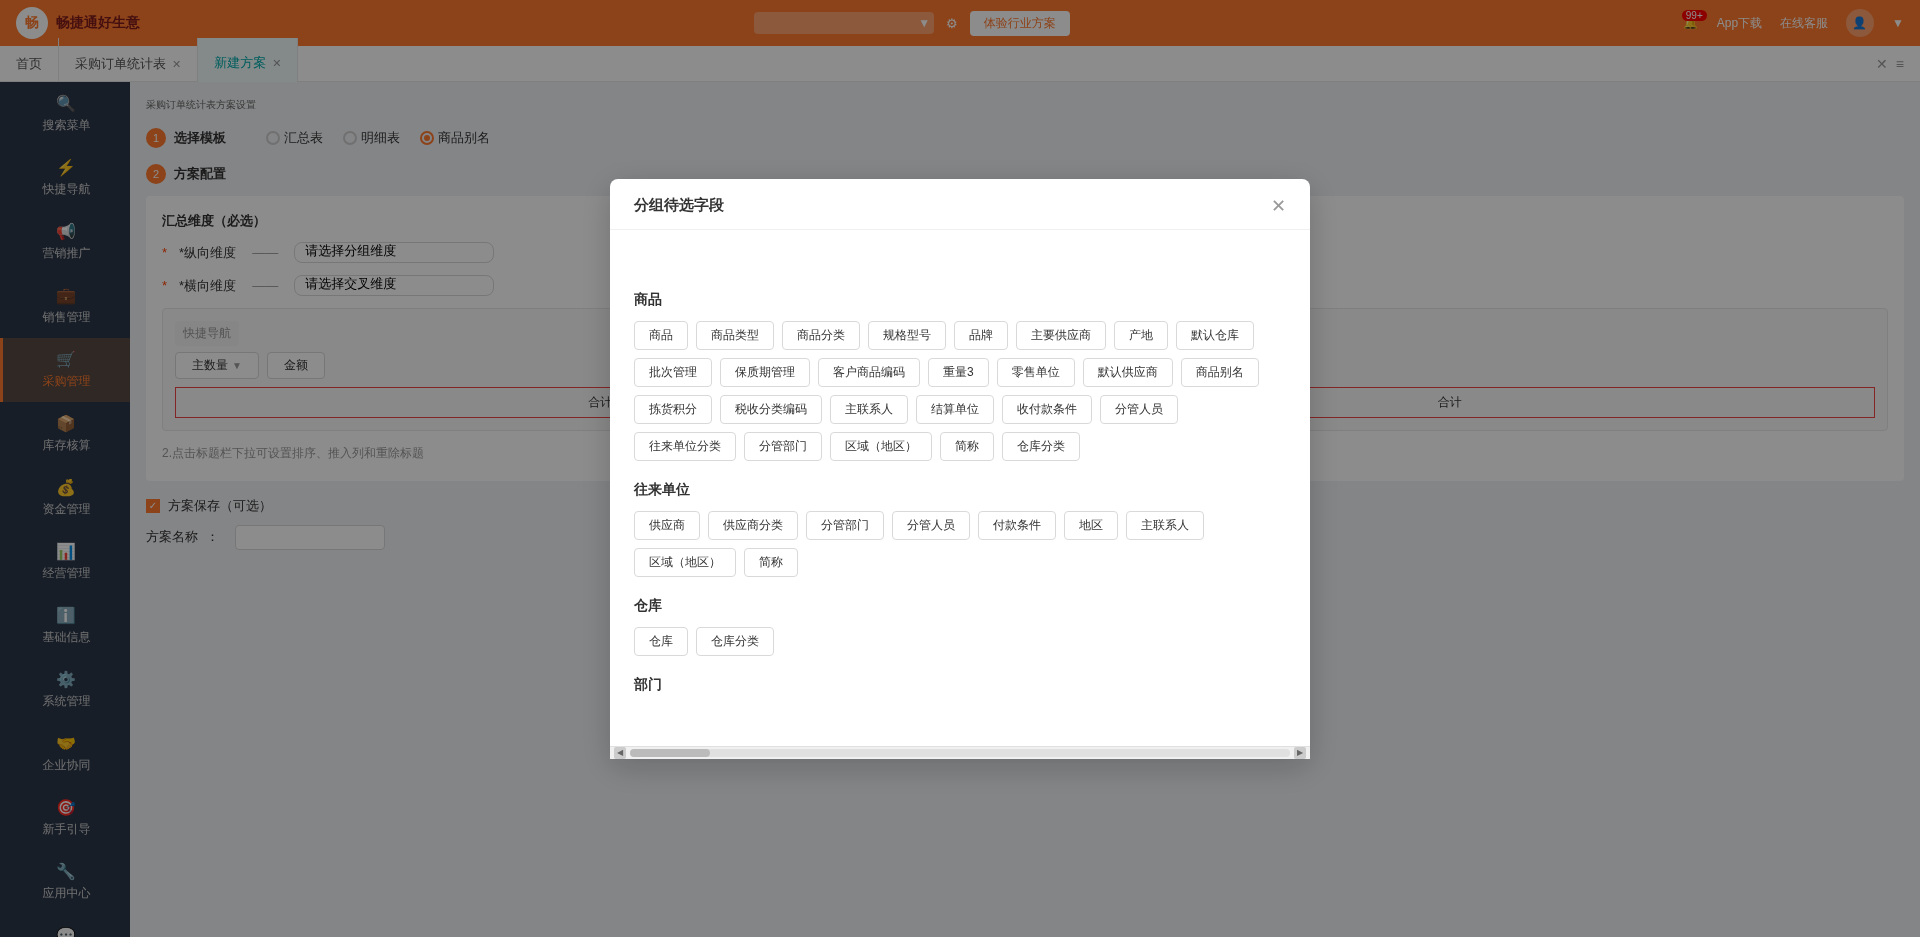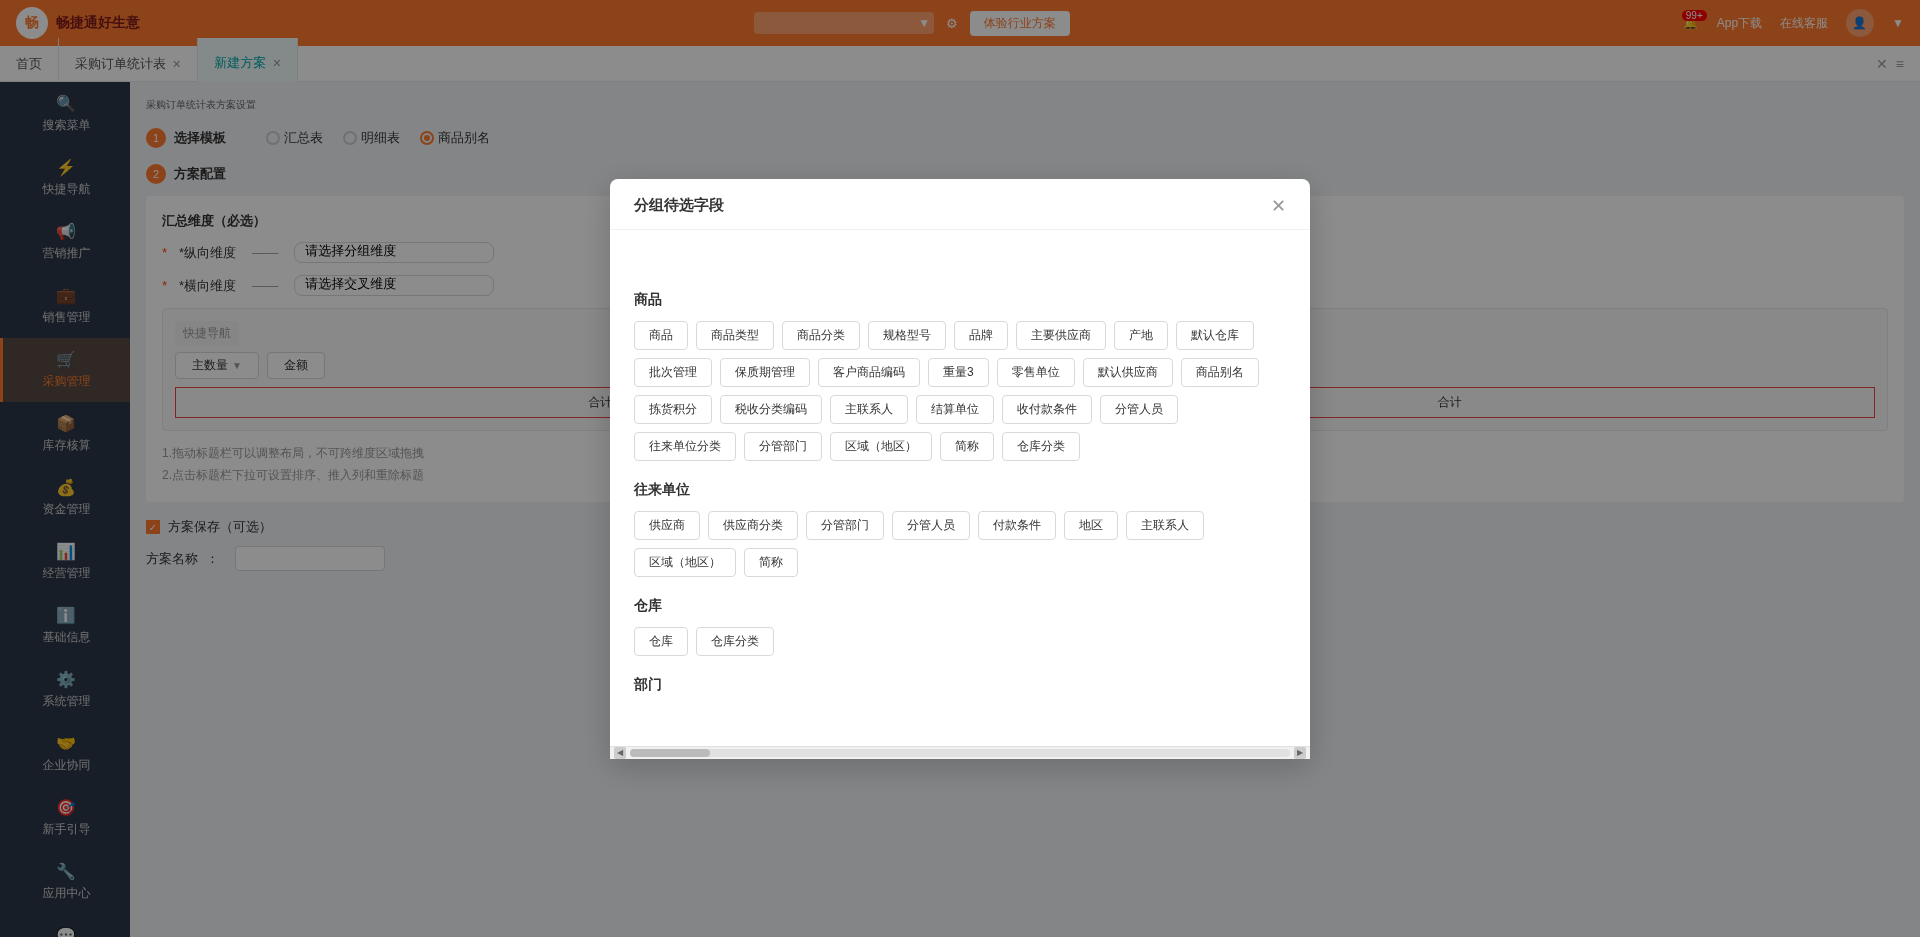--- a/index.html
+++ b/index.html
@@ -358,21 +358,20 @@
           <tbody>
             <tr>
               <td>合计</td>
               <td>合计</td>
             </tr>
           </tbody>
         </table>
       </div>
 
       <div class="hint-text">
-        <div>1.拖动标题栏可以调整布局，不可跨维度区域拖拽</div>
         <div>2.点击标题栏下拉可设置排序、推入列和重除标题</div>
       </div>
     </div>
 
     <div class="checkbox-row">
       <div class="checkbox-box">✓</div>
       <span>方案保存（可选）</span>
     </div>
     <div style="display:flex;align-items:center;margin-top:10px;gap:8px;">
       <span>方案名称</span>

